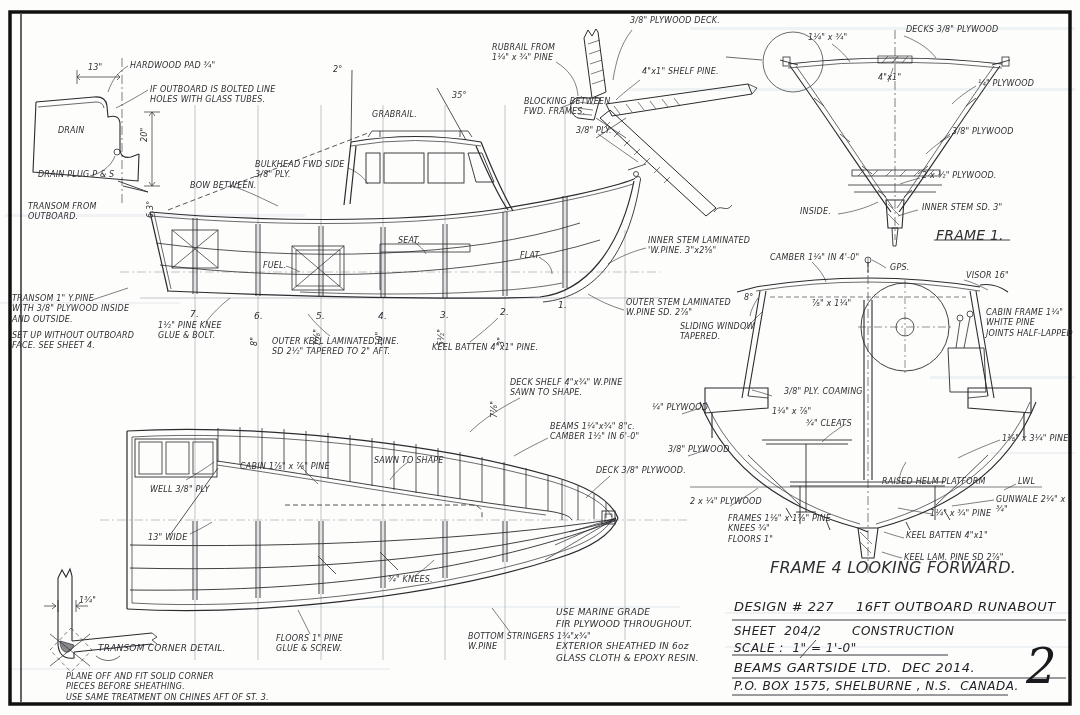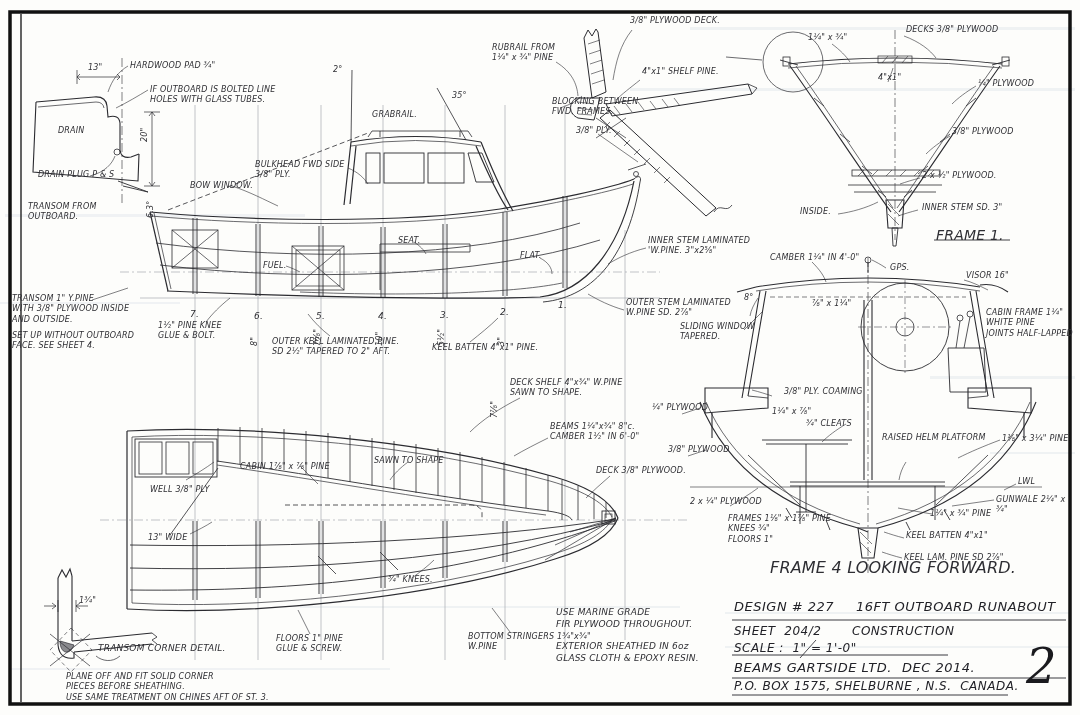--- a/index.html
+++ b/index.html
@@ -374,21 +374,21 @@
   <div class="lbl" style="left:28px;top:202px">TRANSOM FROM
 OUTBOARD.</div>
 </div>
 
 <div>
   <div class="lbl" style="left:333px;top:65px">2°</div>
   <div class="lbl" style="left:452px;top:91px">35°</div>
   <div class="lbl" style="left:372px;top:110px">GRABRAIL.</div>
   <div class="lbl" style="left:255px;top:160px">BULKHEAD FWD SIDE
 3/8" PLY.</div>
-  <div class="lbl" style="left:190px;top:181px">BOW WINDOW.</div>
+  <div class="lbl" style="left:190px;top:181px">BOW BETWEEN.</div>
   <div class="lbl rot" style="left:146px;top:218px">6.3°</div>
   <div class="lbl" style="left:398px;top:236px">SEAT.</div>
   <div class="lbl" style="left:263px;top:261px">FUEL.</div>
   <div class="lbl" style="left:520px;top:251px">FLAT.</div>
   <div class="lbl" style="left:648px;top:236px">INNER STEM LAMINATED
 'W.PINE.  3"x2⅝"</div>
   <div class="lbl" style="left:626px;top:298px">OUTER  STEM  LAMINATED
 W.PINE   SD. 2⅞"</div>
   <div class="lbl" style="left:12px;top:294px">TRANSOM 1" Y.PINE
 WITH 3/8" PLYWOOD INSIDE
@@ -412,21 +412,21 @@
   <div class="lbl rot" style="left:375px;top:346px">10"</div>
   <div class="lbl rot" style="left:437px;top:346px">5½"</div>
   <div class="lbl rot" style="left:497px;top:346px">3"</div>
 </div>
 
 <div>
   <div class="lbl" style="left:630px;top:16px">3/8" PLYWOOD DECK.</div>
   <div class="lbl" style="left:492px;top:43px">RUBRAIL FROM
 1¼" x ¾" PINE</div>
   <div class="lbl" style="left:642px;top:67px">4"x1" SHELF PINE.</div>
-  <div class="lbl" style="left:552px;top:97px">BLOCKING BETWEEN
+  <div class="lbl" style="left:524px;top:97px">BLOCKING BETWEEN
 FWD. FRAMES.</div>
   <div class="lbl" style="left:576px;top:126px">3/8" PLY.</div>
 </div>
 
 <div>
   <div class="lbl" style="left:808px;top:33px">1¼" x ¾"</div>
   <div class="lbl" style="left:906px;top:25px">DECKS 3/8" PLYWOOD</div>
   <div class="lbl" style="left:878px;top:73px">4"x1"</div>
   <div class="lbl" style="left:978px;top:79px">¼" PLYWOOD</div>
   <div class="lbl" style="left:952px;top:127px">3/8" PLYWOOD</div>
@@ -446,21 +446,21 @@
 WHITE PINE
 JOINTS HALF-LAPPED</div>
   <div class="lbl" style="left:680px;top:322px">SLIDING WINDOW
 TAPERED.</div>
   <div class="lbl" style="left:652px;top:403px">¼" PLYWOOD</div>
   <div class="lbl" style="left:668px;top:445px">3/8" PLYWOOD</div>
   <div class="lbl" style="left:784px;top:387px">3/8" PLY. COAMING</div>
   <div class="lbl" style="left:772px;top:407px">1¼" x ⅞"</div>
   <div class="lbl" style="left:806px;top:419px">¾" CLEATS</div>
   <div class="lbl" style="left:1002px;top:434px">1⅛" x 3¼" PINE</div>
-  <div class="lbl" style="left:882px;top:433px">RAISED HELM PLATFORM</div>
+  <div class="lbl" style="left:882px;top:477px">RAISED HELM PLATFORM</div>
   <div class="lbl" style="left:1018px;top:477px">LWL</div>
   <div class="lbl" style="left:996px;top:495px">GUNWALE 2¼" x ¾"</div>
   <div class="lbl" style="left:690px;top:497px">2 x ¼" PLYWOOD</div>
   <div class="lbl" style="left:728px;top:514px">FRAMES 1⅛" x 1⅞" PINE
 KNEES  ¾"
 FLOORS  1"</div>
   <div class="lbl" style="left:930px;top:509px">1¼" x ¾" PINE</div>
   <div class="lbl" style="left:906px;top:531px">KEEL BATTEN 4"x1"</div>
   <div class="lbl" style="left:904px;top:553px">KEEL LAM. PINE SD 2⅞"</div>
   <div class="lbl" style="left:770px;top:558px;font-size:16px">FRAME 4   LOOKING  FORWARD.</div>

